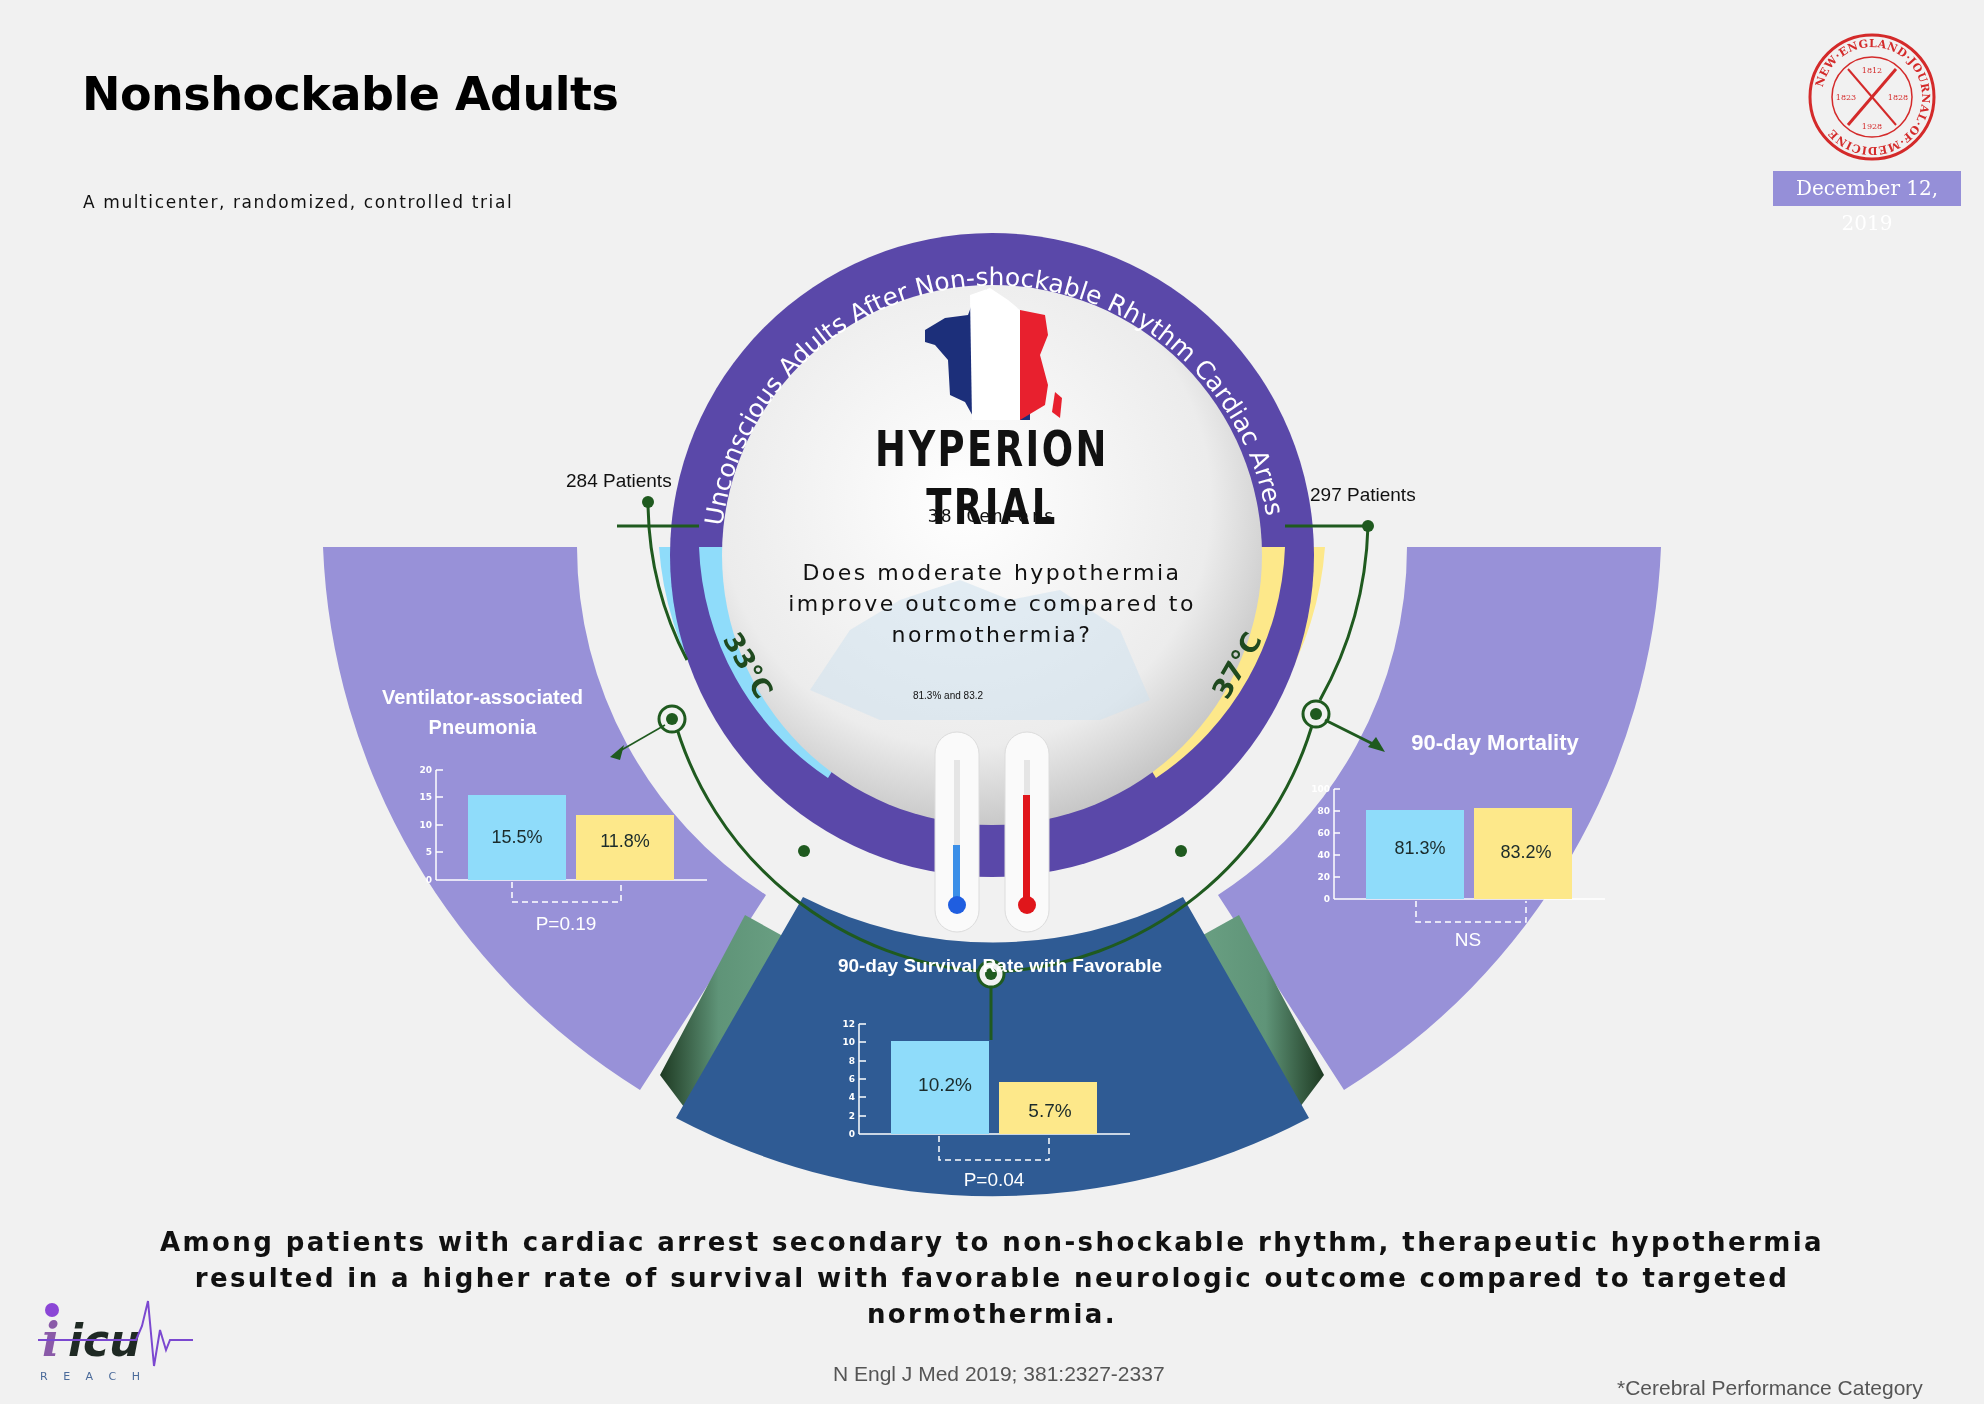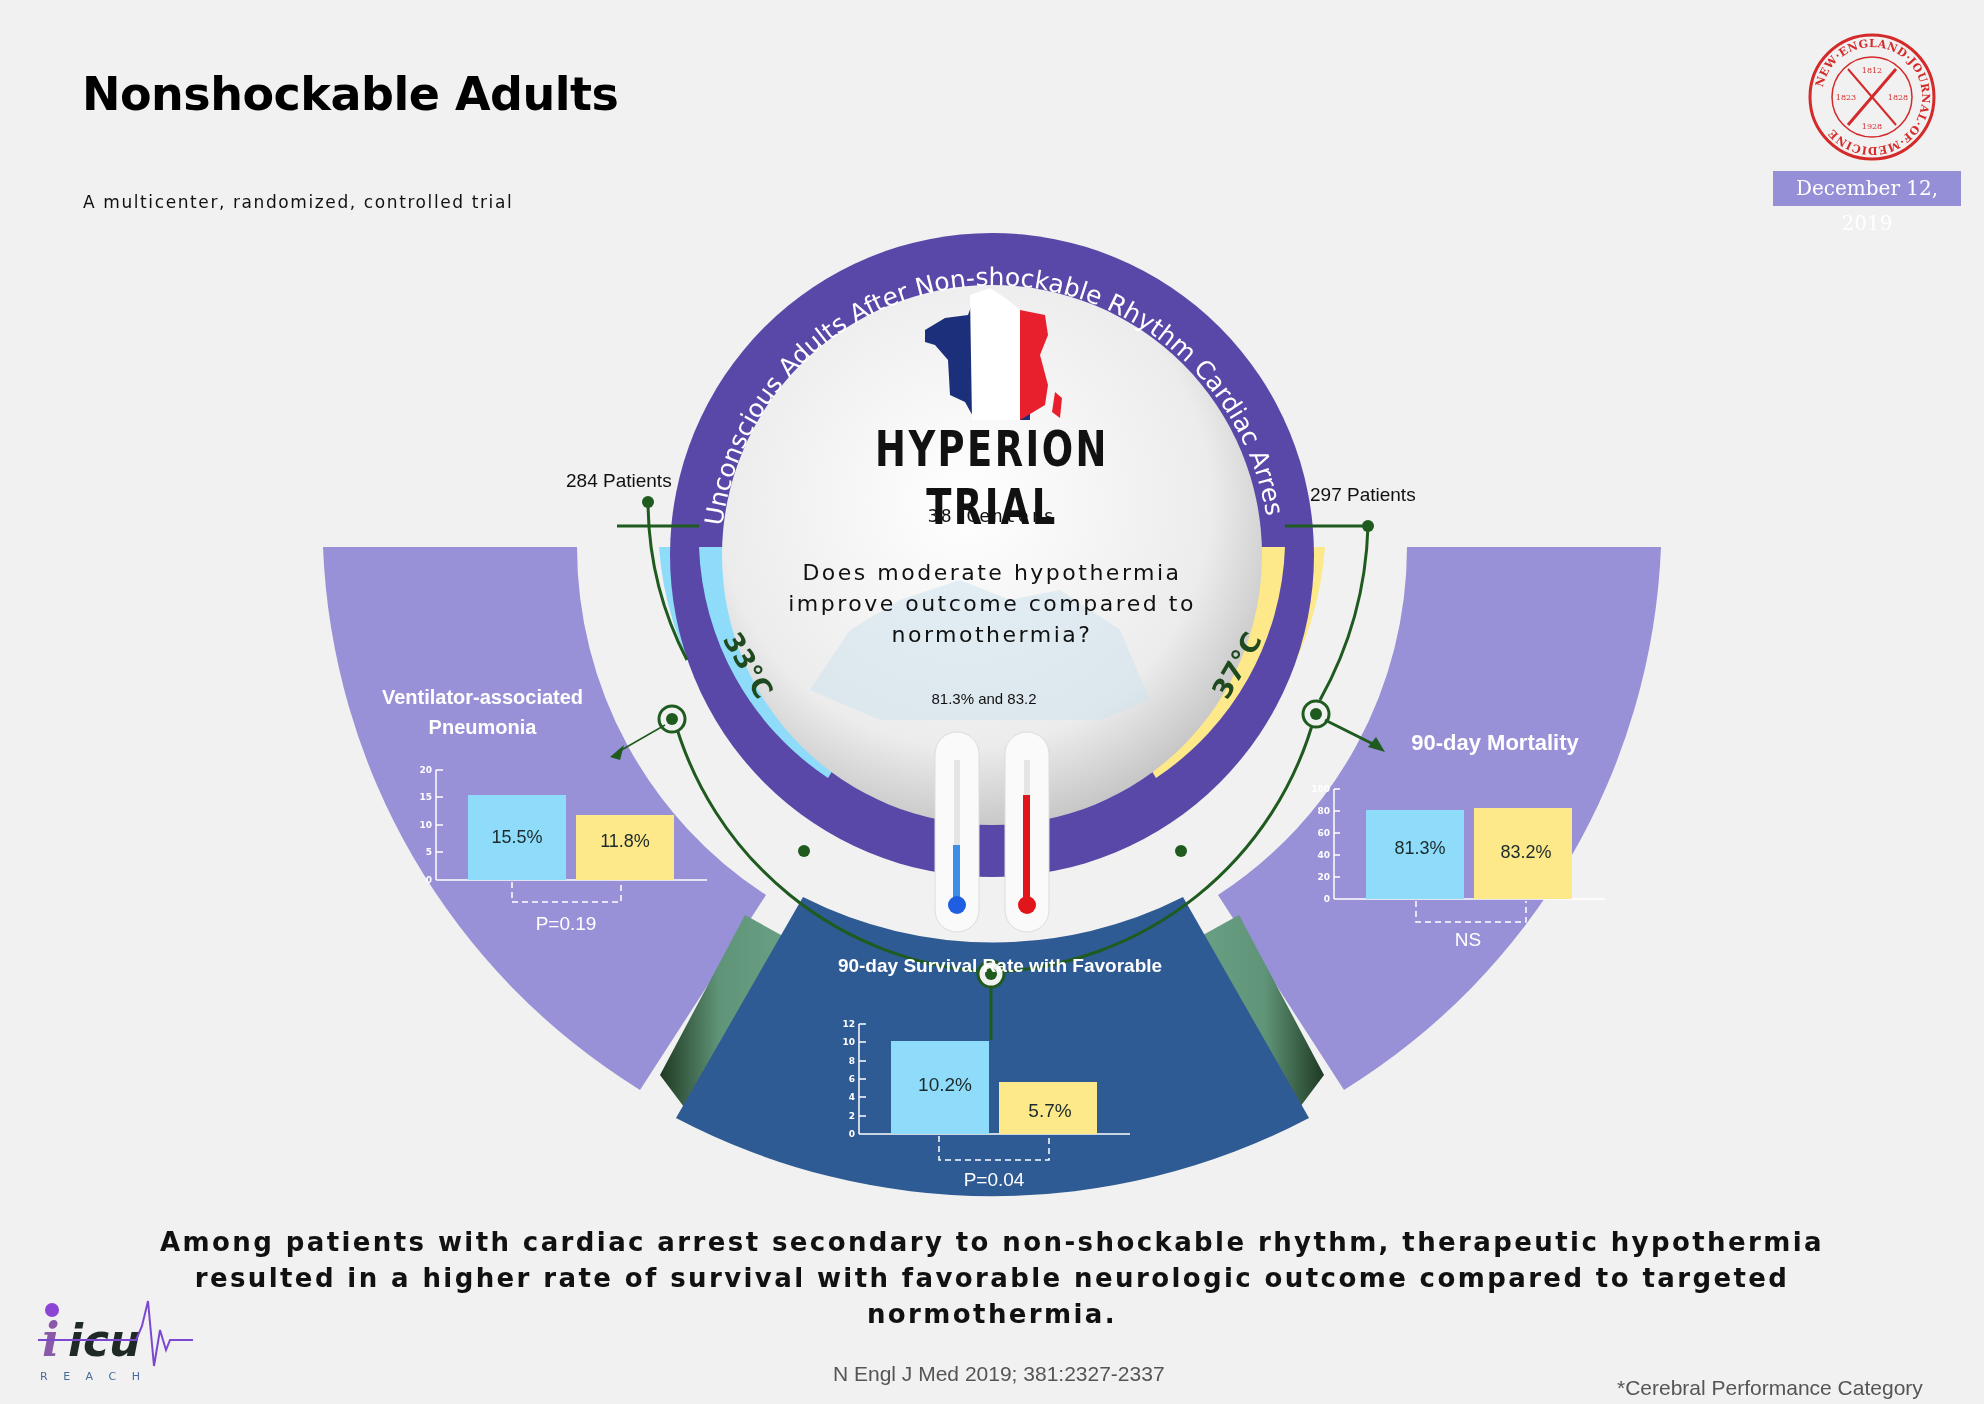--- a/index.html
+++ b/index.html
@@ -219,21 +219,21 @@
   </g>
 </svg>
 
 <div class="abs center-txt" style="left:792px;top:420px;width:400px;font-size:50px;font-weight:bold;letter-spacing:3px;font-family:'DejaVu Sans Condensed','DejaVu Sans',sans-serif;transform:scaleX(0.82);">HYPERION TRIAL</div>
 <div class="abs center-txt" style="left:842px;top:505px;width:300px;font-size:18px;letter-spacing:2px;">38 Centers</div>
 <div class="abs center-txt" style="left:752px;top:557px;width:480px;font-size:22px;line-height:31px;letter-spacing:2.5px;font-family:'DejaVu Sans',sans-serif;">
   <div>Does moderate hypothermia</div>
   <div>improve outcome compared to</div>
   <div>normothermia?</div>
 </div>
-<div class="abs center-txt" style="left:884px;top:690px;width:200px;font-size:15px;font-family:'Liberation Sans',sans-serif;">81.3% and 83.2</div>
+<div class="abs center-txt" style="left:848px;top:690px;width:200px;font-size:10px;font-family:'Liberation Sans',sans-serif;">81.3% and 83.2</div>
 
 <div class="abs lbl" style="left:566px;top:470px;text-align:right;">284 Patients</div>
 <div class="abs lbl" style="left:1310px;top:484px;">297 Patients</div>
 
 <div class="abs wlabel" style="left:340px;top:682px;width:285px;font-size:20px;line-height:30px;">
   <div>Ventilator-associated</div>
   <div>Pneumonia</div>
 </div>
 <div class="abs wlabel" style="left:1380px;top:730px;width:230px;font-size:22px;">90-day Mortality</div>
 <div class="abs wlabel" style="left:780px;top:952px;width:440px;font-size:19px;line-height:28px;">

